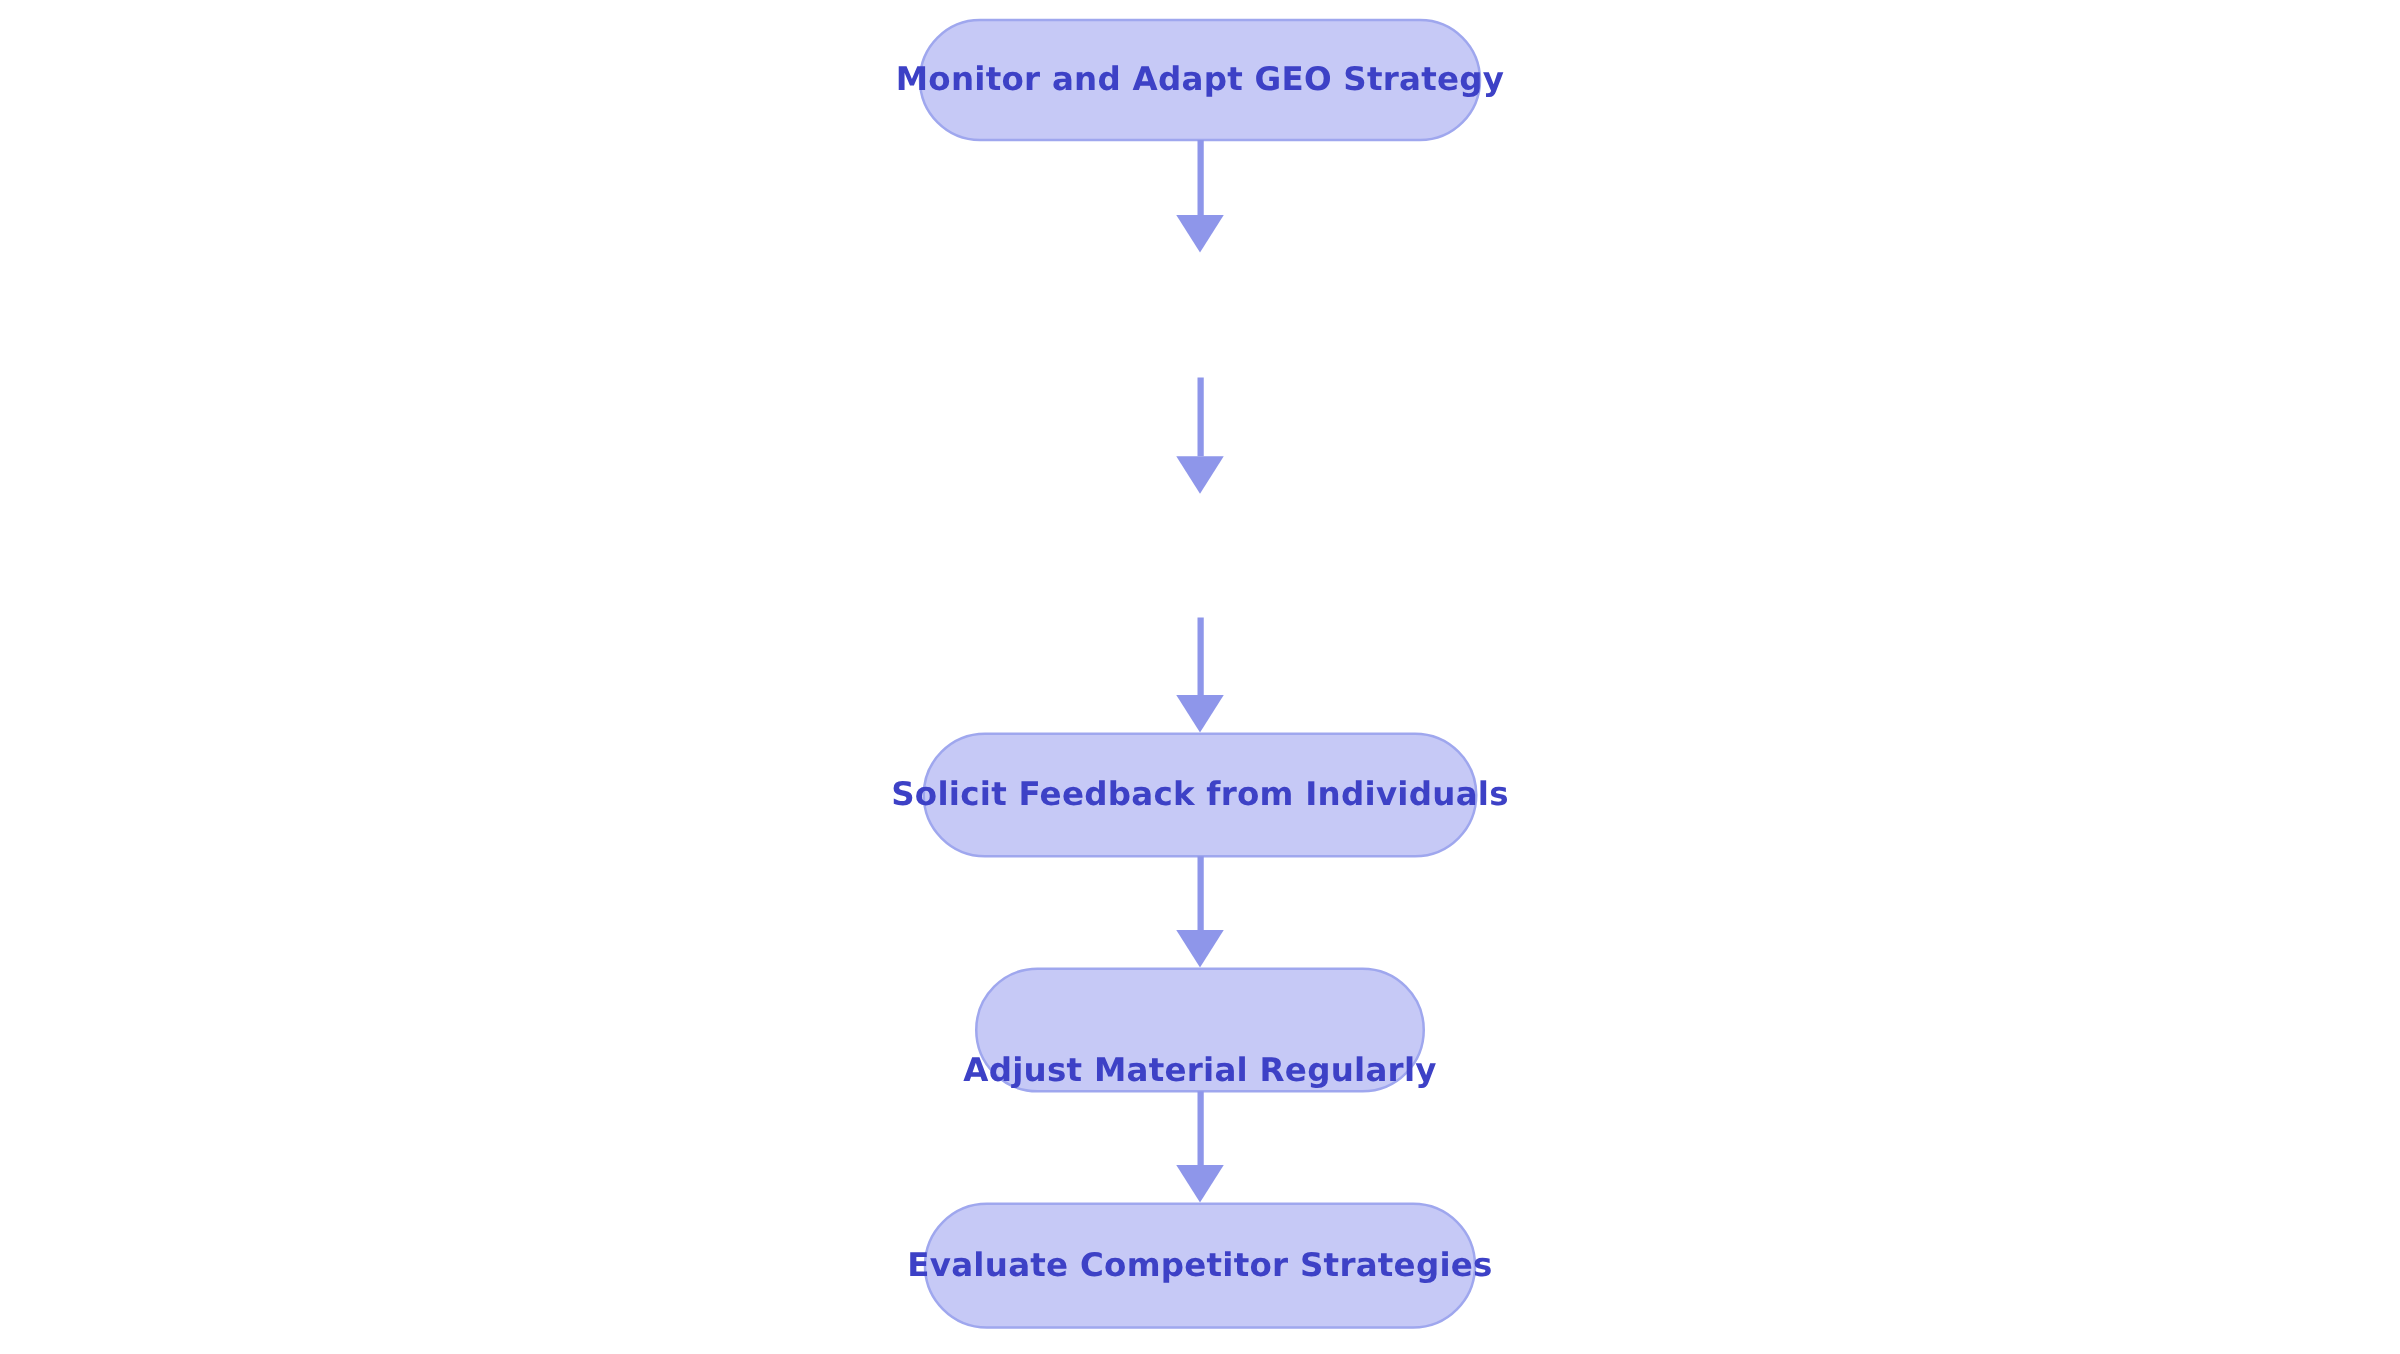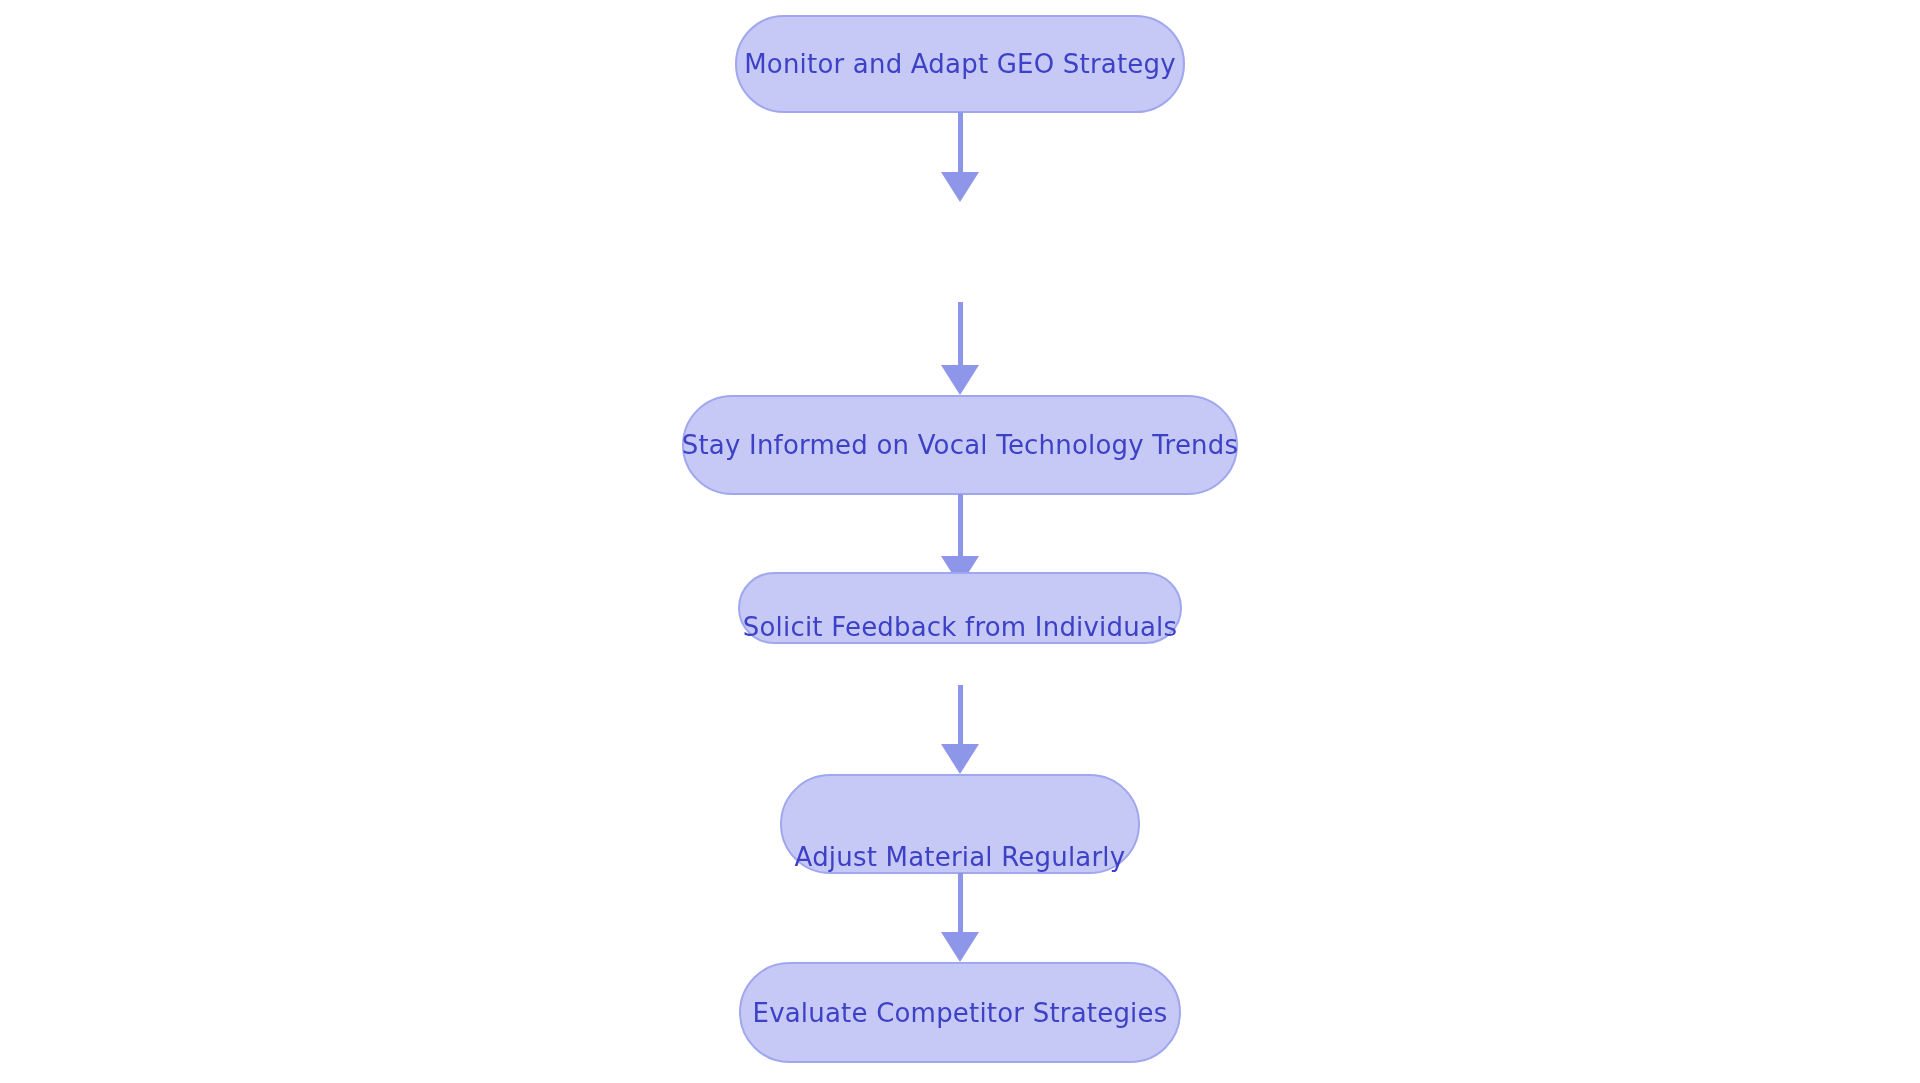--- a/index.html
+++ b/index.html
@@ -14,20 +14,21 @@
   body{
     background:var(--background);
     font-family:"DejaVu Sans","Liberation Sans",sans-serif;
     overflow:hidden;
   }
   .stage{
     position:relative;
     width:1920px;
     height:1083px;
     background:var(--background);
+    font-weight:bold;
   }
   .flow-node{
     position:absolute;
     left:50%;
     transform:translateX(-50%);
     background:var(--node-fill);
     border:2px solid var(--node-border);
     border-radius:52px;
     display:flex;
     align-items:center;
@@ -54,21 +55,21 @@
     width:0;
     height:0;
     border-left:19px solid transparent;
     border-right:19px solid transparent;
     border-top:30px solid var(--arrow);
   }
   
   .n0{top:15px;width:450px;height:98px;}
   .n1{top:202px;width:382px;height:101px;}
   .n2{top:395px;width:556px;height:100px;}
-  .n3{top:572px;width:444px;height:72px;align-items:flex-end;}
+  .n3{top:586px;width:444px;height:100px;}
   .n4{top:774px;width:360px;height:100px;align-items:flex-end;}
   .n5{top:962px;width:442px;height:101px;}
   
   .a0{top:112px;height:90px;}
   .a1{top:302px;height:93px;}
   .a2{top:494px;height:92px;}
   .a3{top:685px;height:89px;}
   .a4{top:873px;height:89px;}
 </style>
 </head>
@@ -84,23 +85,20 @@
     <div class="shaft"></div>
     <div class="head"></div>
   </div>
 
 
   <div class="flow-arrow a1">
     <div class="shaft"></div>
     <div class="head"></div>
   </div>
 
-  <div class="flow-node n2">
-    <span>Stay Informed on Vocal Technology Trends</span>
-  </div>
 
   <div class="flow-arrow a2">
     <div class="shaft"></div>
     <div class="head"></div>
   </div>
 
   <div class="flow-node n3">
     <span>Solicit Feedback from Individuals</span>
   </div>
 

